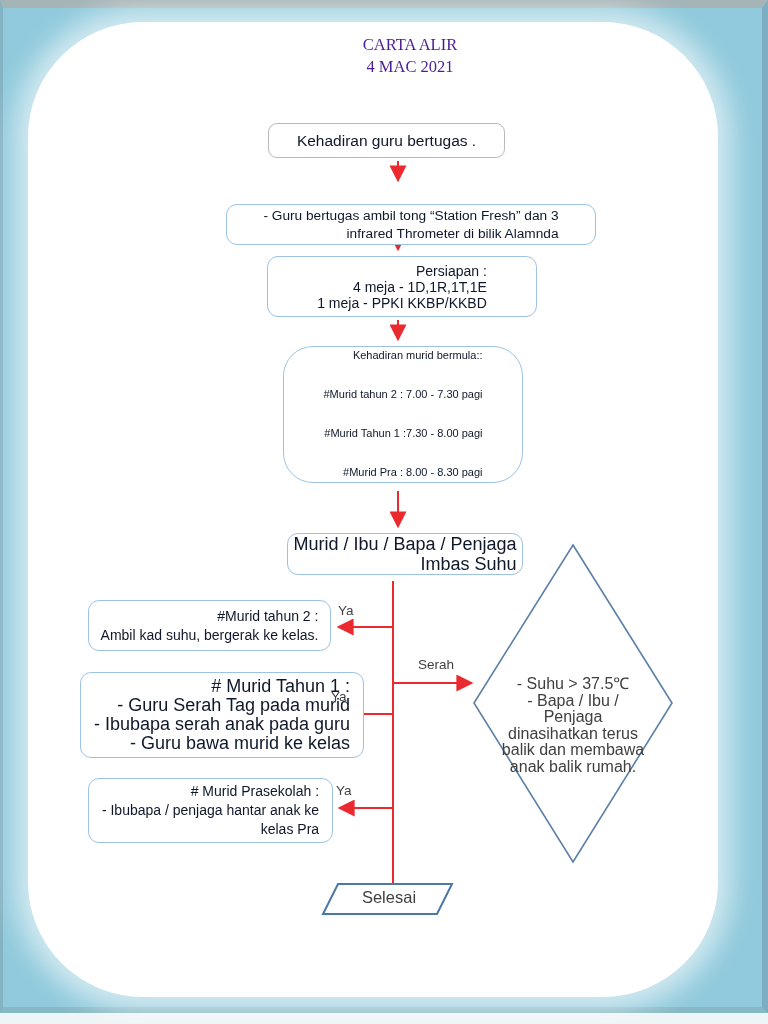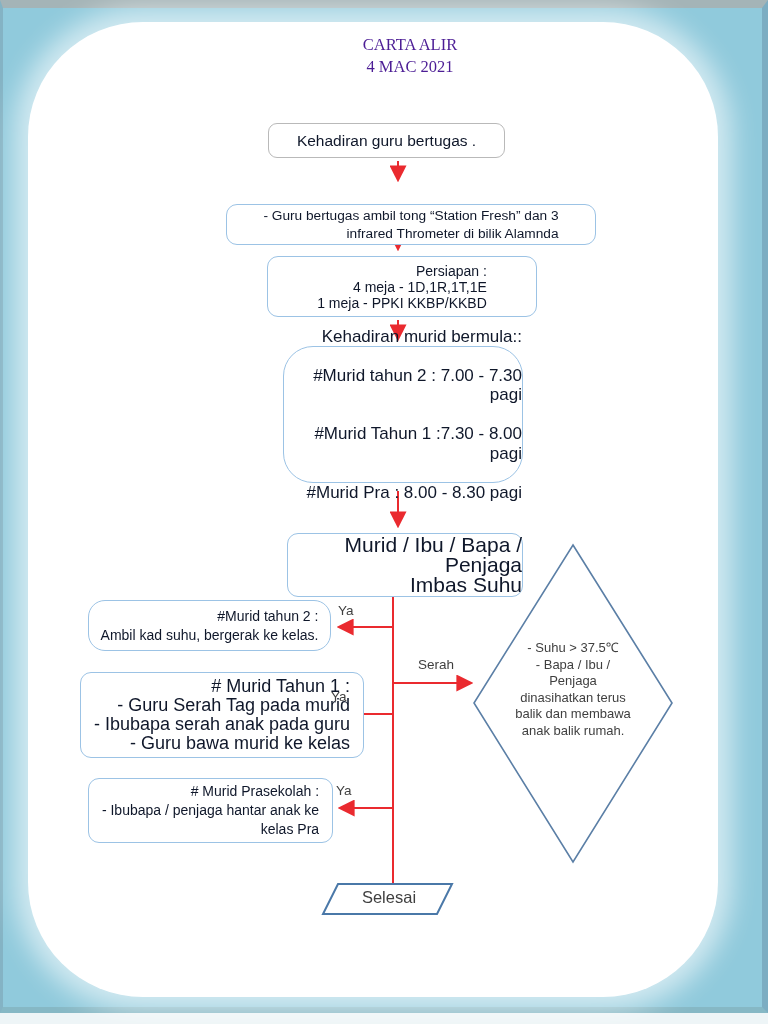--- a/index.html
+++ b/index.html
@@ -75,44 +75,44 @@
 
 <div class="node gray" style="left:268px; top:123px; width:237px; height:35px; font-size:15.5px;">Kehadiran guru bertugas .</div>
 
 <div class="node blue" style="left:226px; top:204px; width:370px; height:41px; font-size:13.7px; line-height:18px;">- Guru bertugas ambil tong “Station Fresh” dan 3
 infrared Thrometer di bilik Alamnda</div>
 
 <div class="node blue" style="left:267px; top:256px; width:270px; height:61px; font-size:14px; line-height:16px;">Persiapan :
 4 meja - 1D,1R,1T,1E
 1 meja - PPKI KKBP/KKBD</div>
 
-<div class="node blue-lg" style="left:283px; top:346px; width:240px; height:137px; font-size:17px; line-height:19.5px;">Kehadiran murid  bermula::
+<div class="node blue-lg" style="left:283px; top:346px; width:240px; height:137px; font-size:11px; line-height:19.5px;">Kehadiran murid  bermula::
 
 #Murid tahun 2 : 7.00 - 7.30 pagi
 
 #Murid Tahun 1 :7.30 - 8.00 pagi
 
 #Murid Pra : 8.00 - 8.30 pagi</div>
 
-<div class="node blue" style="left:287px; top:533px; width:236px; height:64px; font-size:21px; line-height:20px;">Murid / Ibu / Bapa / Penjaga
+<div class="node blue" style="left:287px; top:533px; width:236px; height:42px; font-size:18px; line-height:20px;">Murid / Ibu / Bapa / Penjaga
 Imbas Suhu</div>
 
-<div class="node blue" style="left:88px; top:600px; width:243px; height:51px; font-size:14px; line-height:19px;border-radius:17px;">#Murid tahun 2 :
+<div class="node blue" style="left:88px; top:600px; width:243px; height:51px; font-size:14px; line-height:19px;">#Murid tahun 2 :
 Ambil kad suhu, bergerak ke kelas.</div>
 
 <div class="node blue" style="left:80px; top:672px; width:284px; height:86px; font-size:18px; line-height:19px;"># Murid Tahun 1 :
 - Guru Serah Tag pada murid
 - Ibubapa serah anak pada guru
 - Guru bawa murid ke kelas</div>
 
 <div class="node blue" style="left:88px; top:778px; width:245px; height:65px; font-size:14px; line-height:19px;"># Murid Prasekolah :
 - Ibubapa / penjaga hantar anak ke
 kelas Pra</div>
 
-<div class="overlay-text" style="left:481px; top:640px; width:184px; font-size:13px; line-height:16.5px;">- Suhu  &gt; 37.5℃
+<div class="overlay-text" style="left:481px; top:676px; width:184px; font-size:16px; line-height:16.5px;">- Suhu  &gt; 37.5℃
 - Bapa / Ibu /
 Penjaga
 dinasihatkan terus
 balik dan membawa
 anak balik rumah.</div>
 
 <div class="overlay-text" style="left:337px; top:888px; width:104px; font-size:16.5px;">Selesai</div>
 
 <div class="lbl" style="left:338px; top:603px; width:30px;">Ya</div>
 <div class="lbl" style="left:418px; top:657px; width:60px;">Serah</div>

